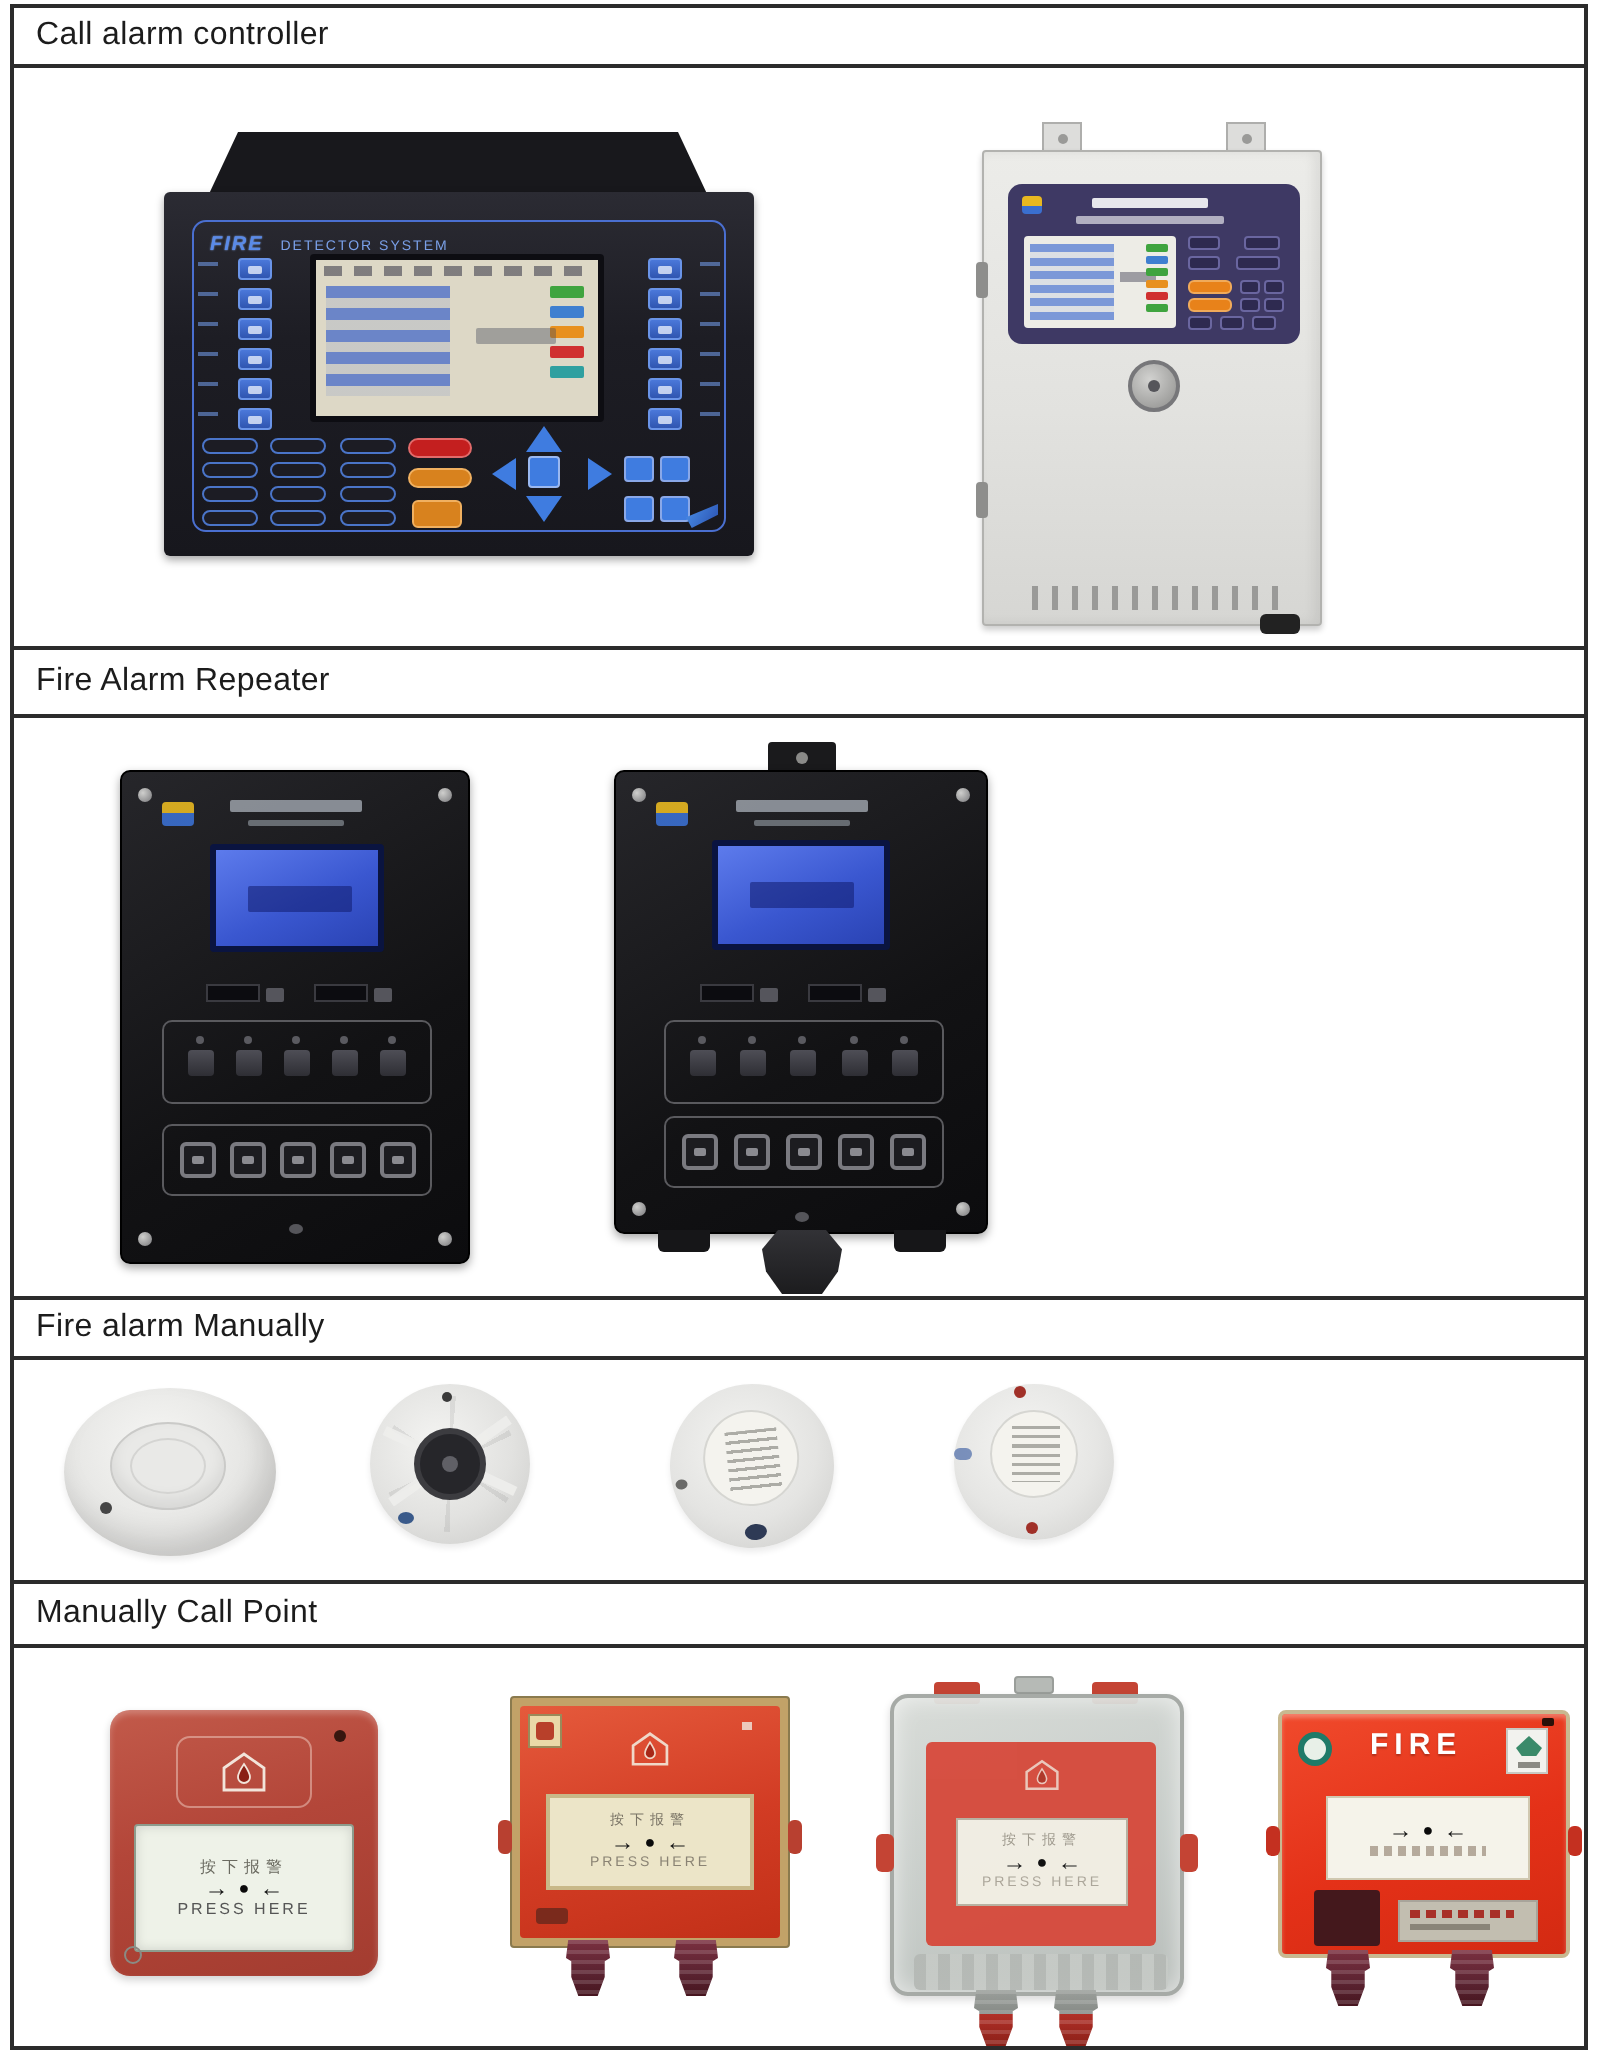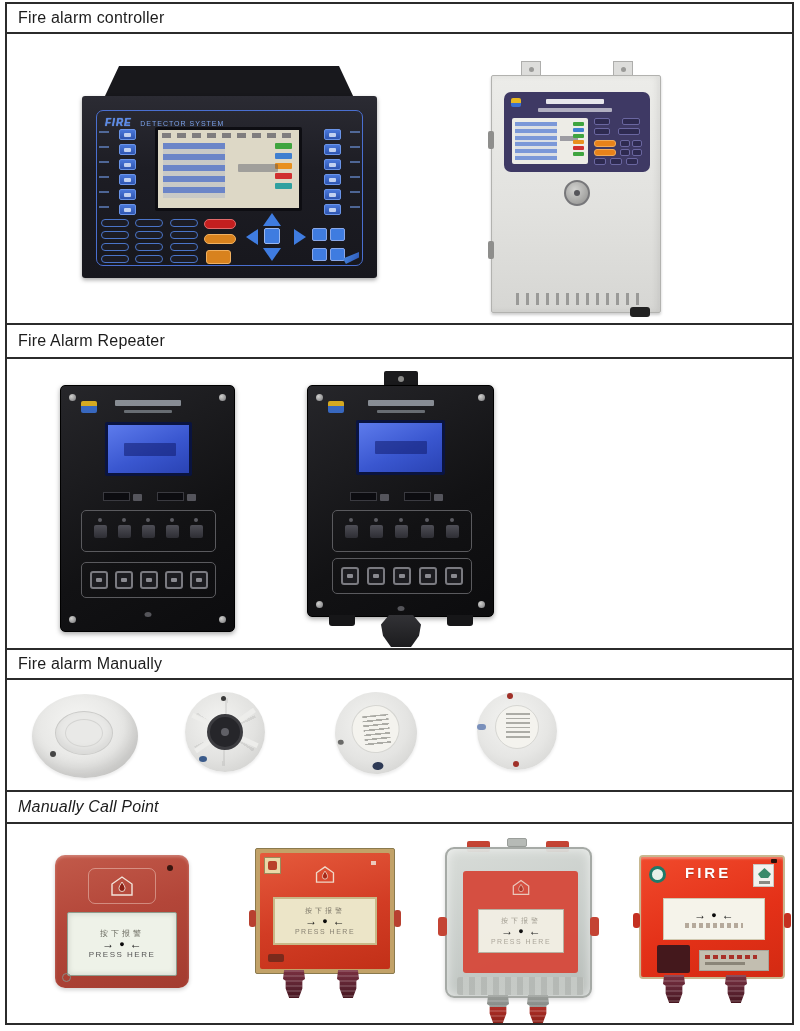--- a/index.html
+++ b/index.html
@@ -4,21 +4,21 @@
 <style>
   * { margin:0; padding:0; box-sizing:border-box; }
   html,body { width:800px; height:1031px; background:#ffffff;
     font-family:"Liberation Sans", sans-serif; overflow:hidden; }
   .page { position:relative; width:800px; height:1031px; background:#fff; }
   .tbl { position:absolute; left:5px; top:2px; width:789px; border:2px solid #2b2b2b; }
   .row { position:relative; width:100%; border-bottom:2px solid #2b2b2b; background:#fff; }
   .row.last { border-bottom:none; }
   .hdr { height:30px; display:flex; align-items:center; padding-left:11px; }
   .hdr span { font-size:16px; color:#1c1c1c; letter-spacing:.2px; }
-  .h2 { height:34px; } .h3 { height:30px; } .h4 { height:32px;font-style:italic; }
+  .h2 { height:34px; } .h3 { height:30px; } .h4 { height:32px; }
   .c1 { height:291px; } .c2 { height:291px; } .c3 { height:112px; } .c4 { height:199px; }
 
   
   .ctrl1 { position:absolute; left:75px; top:32px; width:295px; height:212px; }
   .c1-flange { position:absolute; left:22px; top:0; width:250px; height:32px; background:#18181c;
     clip-path:polygon(6% 0,94% 0,100% 100%,0 100%); }
   .c1-body { position:absolute; left:0; top:30px; width:295px; height:182px; border-radius:3px;
     background:linear-gradient(180deg,#2b2b33 0%,#1d1d24 40%,#17171d 100%); box-shadow:0 2px 4px rgba(0,0,0,.35); }
   .c1-face { position:absolute; left:14px; top:14px; right:14px; bottom:12px;
     border:1px solid #4a6fd0; border-radius:7px; }
@@ -252,21 +252,21 @@
   .cp4-bump { position:absolute; top:58px; width:7px; height:15px; background:#c43020; border-radius:3px; }
   .cp4 .g1 { left:24px; top:120px; } .cp4 .g2 { left:86px; top:120px; }
 </style>
 </head>
 <body>
 
 <div class="page">
   <div class="tbl">
 
     <div class="row hdr h1">
-      <span>Fire alarm controller</span>
+      <span>Call alarm controller</span>
     </div>
 
     <div class="row c1">
 
       <div class="ctrl1">
         <div class="c1-flange"></div>
         <div class="c1-body">
           <div class="c1-face">
             <div class="c1-title">
               <span class="c1-brand">FIRE</span>

